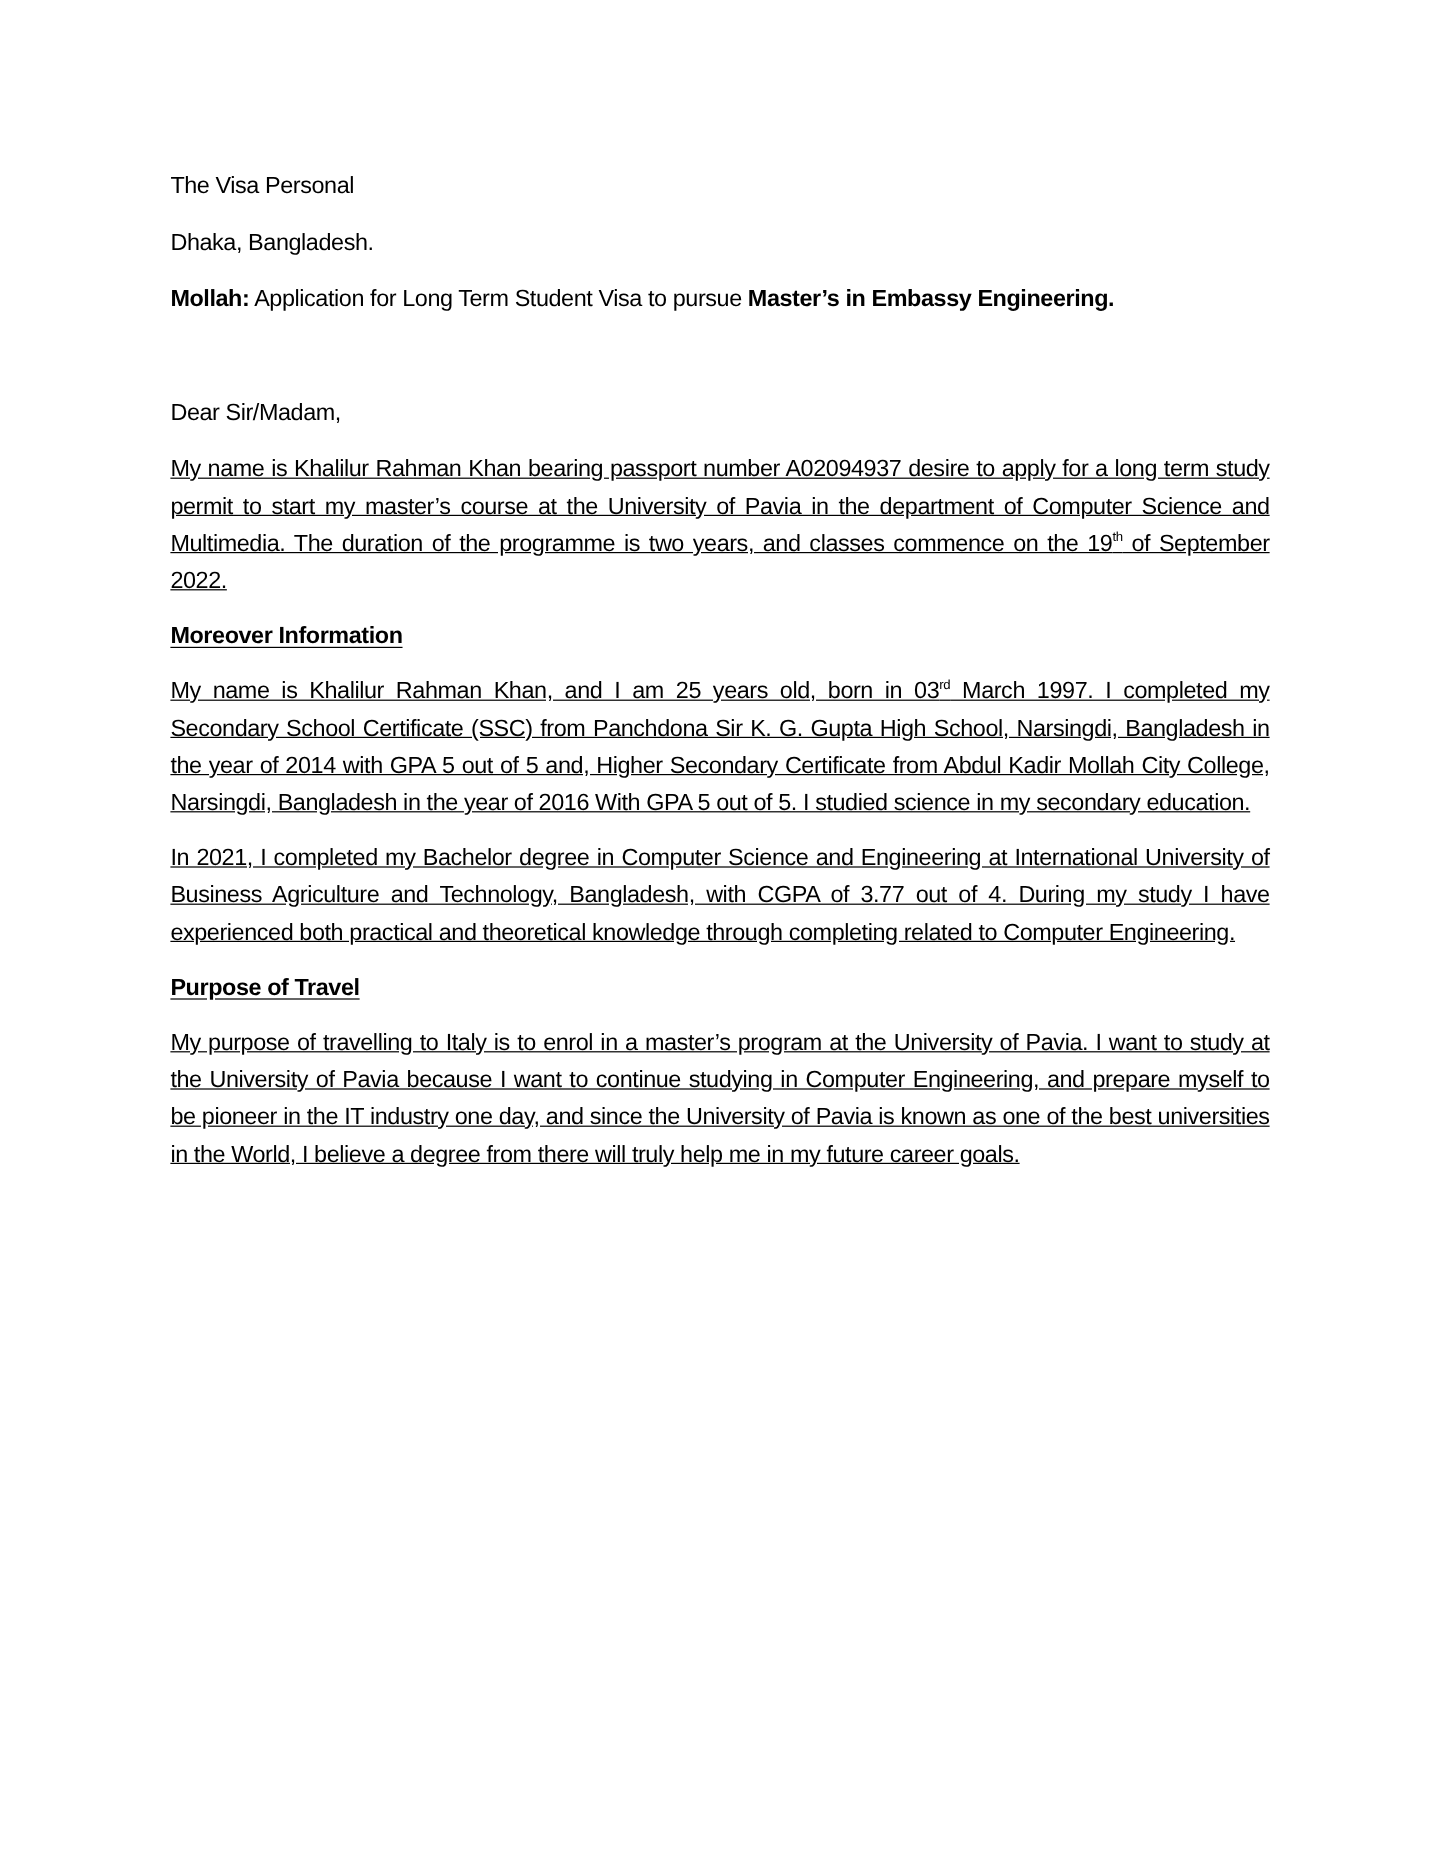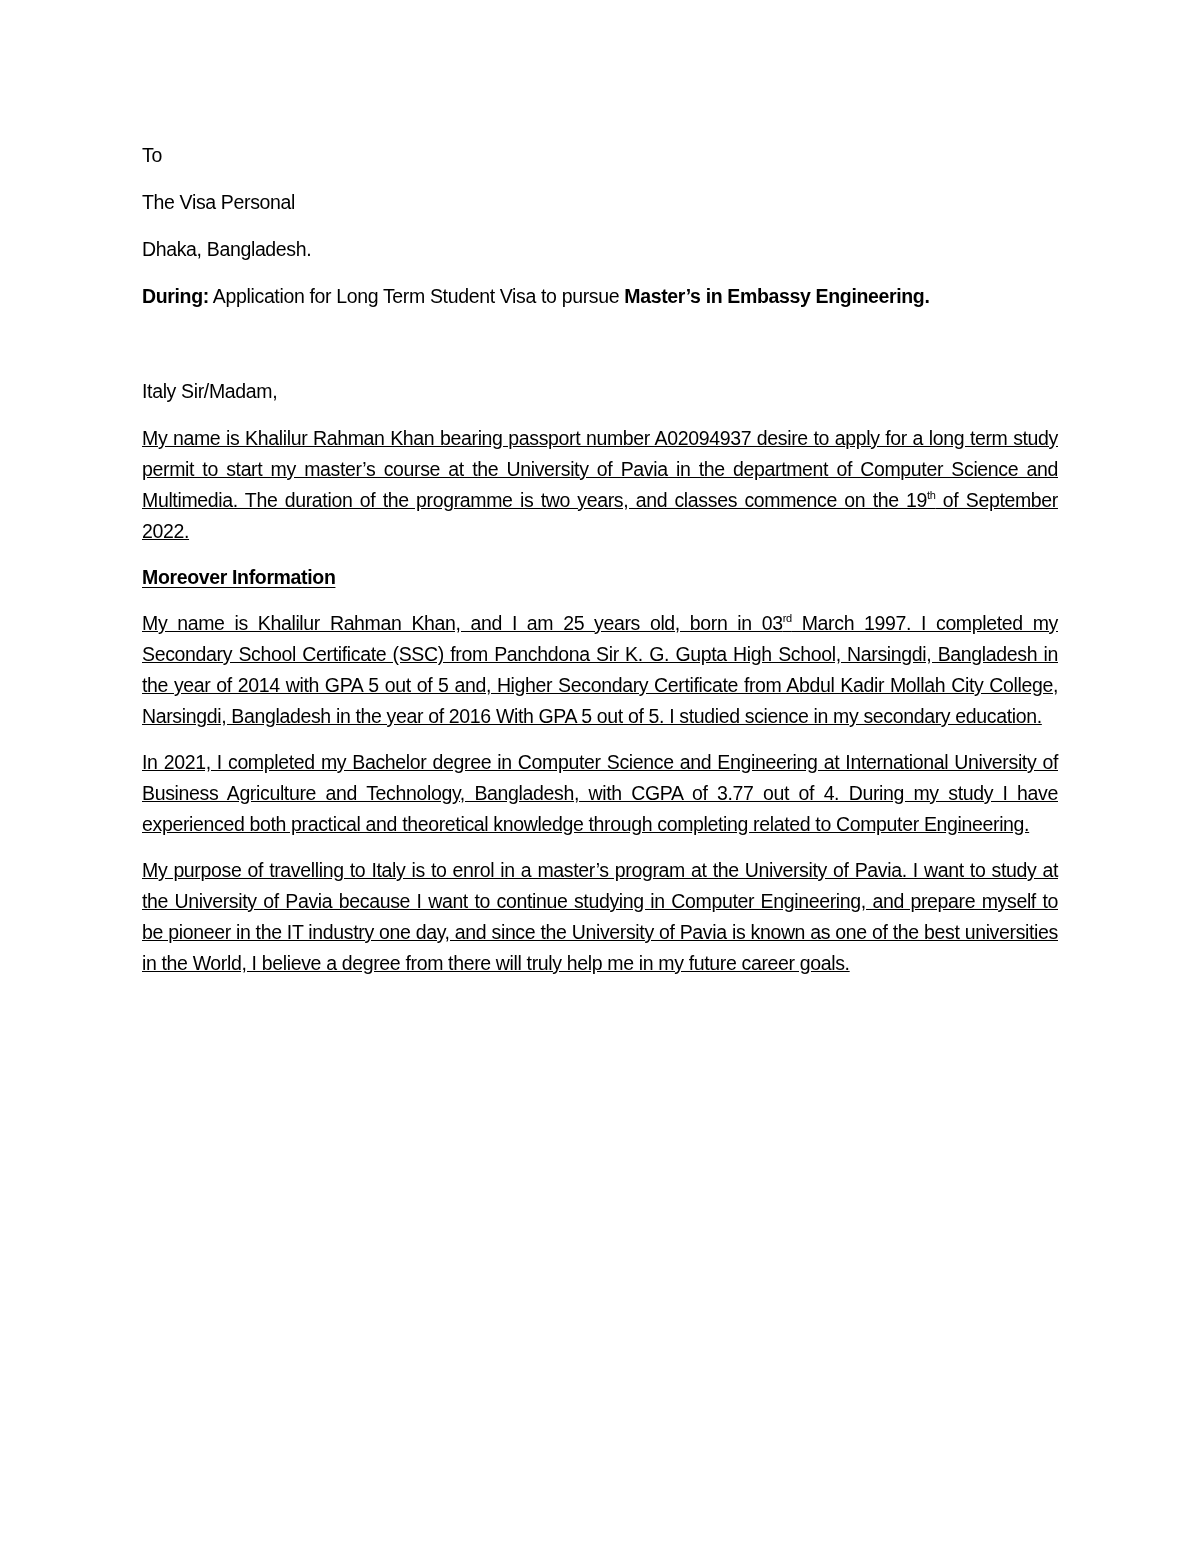--- a/index.html
+++ b/index.html
@@ -48,41 +48,41 @@
       position: relative;
       top: -1px;
     }
   </style>
 </head>
 <body>
 
 <div class="page">
 
   <div>
-    <p class="line">To</p>
     <p class="line">The Visa Personal</p>
     <p class="line">Dhaka, Bangladesh.</p>
   </div>
 
   <p class="line">
-    <span class="bold">During:</span><span> Application for Long Term Student Visa to pursue </span><span class="bold">Master’s in Embassy Engineering.</span>
+    <span class="bold">Mollah:</span><span> Application for Long Term Student Visa to pursue </span><span class="bold">Master’s in Embassy Engineering.</span>
   </p>
 
   <div class="gap-after-subject"></div>
 
-  <p class="line">Italy Sir/Madam,</p>
+  <p class="line">Dear Sir/Madam,</p>
 
   <p class="para">
     <span>My name is Khalilur Rahman Khan bearing passport number A02094937 desire to apply for a long term study permit to start my master’s course at the University of Pavia in the department of Computer Science and Multimedia. The duration of the programme is two years, and classes commence on the 19</span><sup>th</sup><span> of September 2022.</span>
   </p>
 
   <p class="heading">Moreover Information</p>
 
   <p class="para">
     <span>My name is Khalilur Rahman Khan, and I am 25 years old, born in 03</span><sup>rd</sup><span> March 1997. I completed my Secondary School Certificate (SSC) from Panchdona Sir K. G. Gupta High School, Narsingdi, Bangladesh in the year of 2014 with GPA 5 out of 5 and, Higher Secondary Certificate from Abdul Kadir Mollah City College, Narsingdi, Bangladesh in the year of 2016 With GPA 5 out of 5. I studied science in my secondary education.</span>
   </p>
 
   <p class="para">In 2021, I completed my Bachelor degree in Computer Science and Engineering at International University of Business Agriculture and Technology, Bangladesh, with CGPA of 3.77 out of 4. During my study I have experienced both practical and theoretical knowledge through completing related to Computer Engineering.</p>
 
+  <p class="heading">Purpose of Travel</p>
 
   <p class="para">My purpose of travelling to Italy is to enrol in a master’s program at the University of Pavia. I want to study at the University of Pavia because I want to continue studying in Computer Engineering, and prepare myself to be pioneer in the IT industry one day, and since the University of Pavia is known as one of the best universities in the World, I believe a degree from there will truly help me in my future career goals.</p>
 
 </div>
 
 </body></html>

